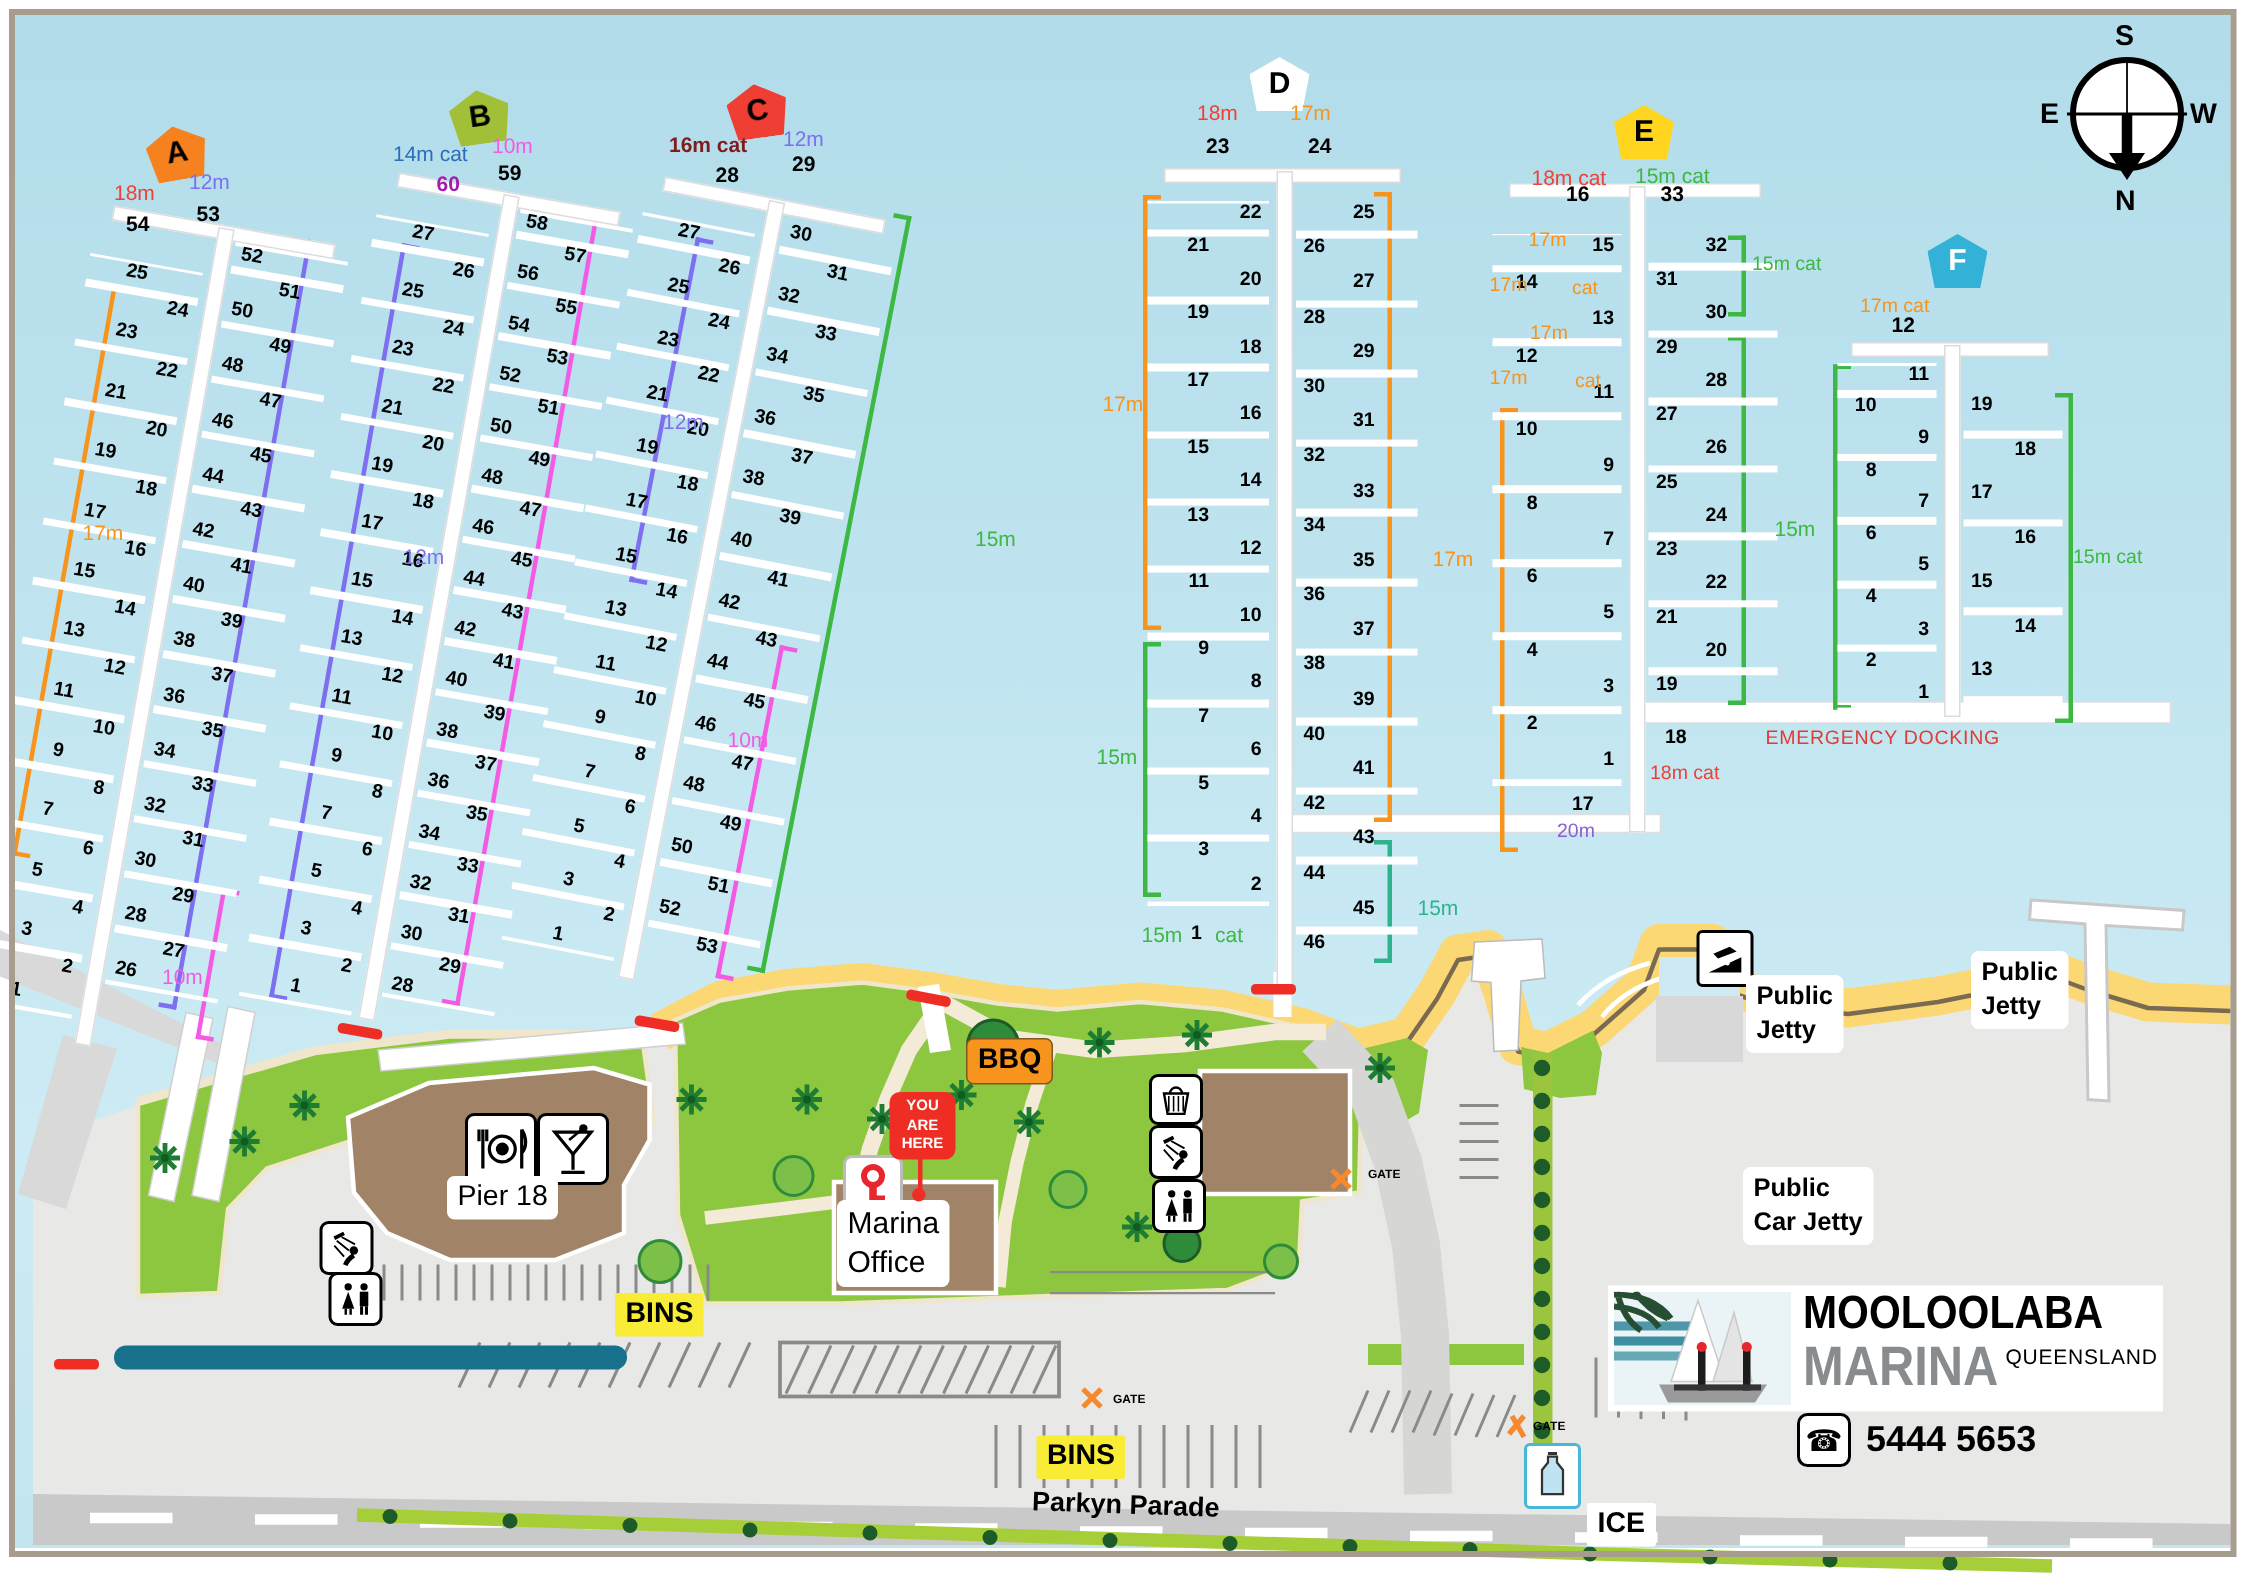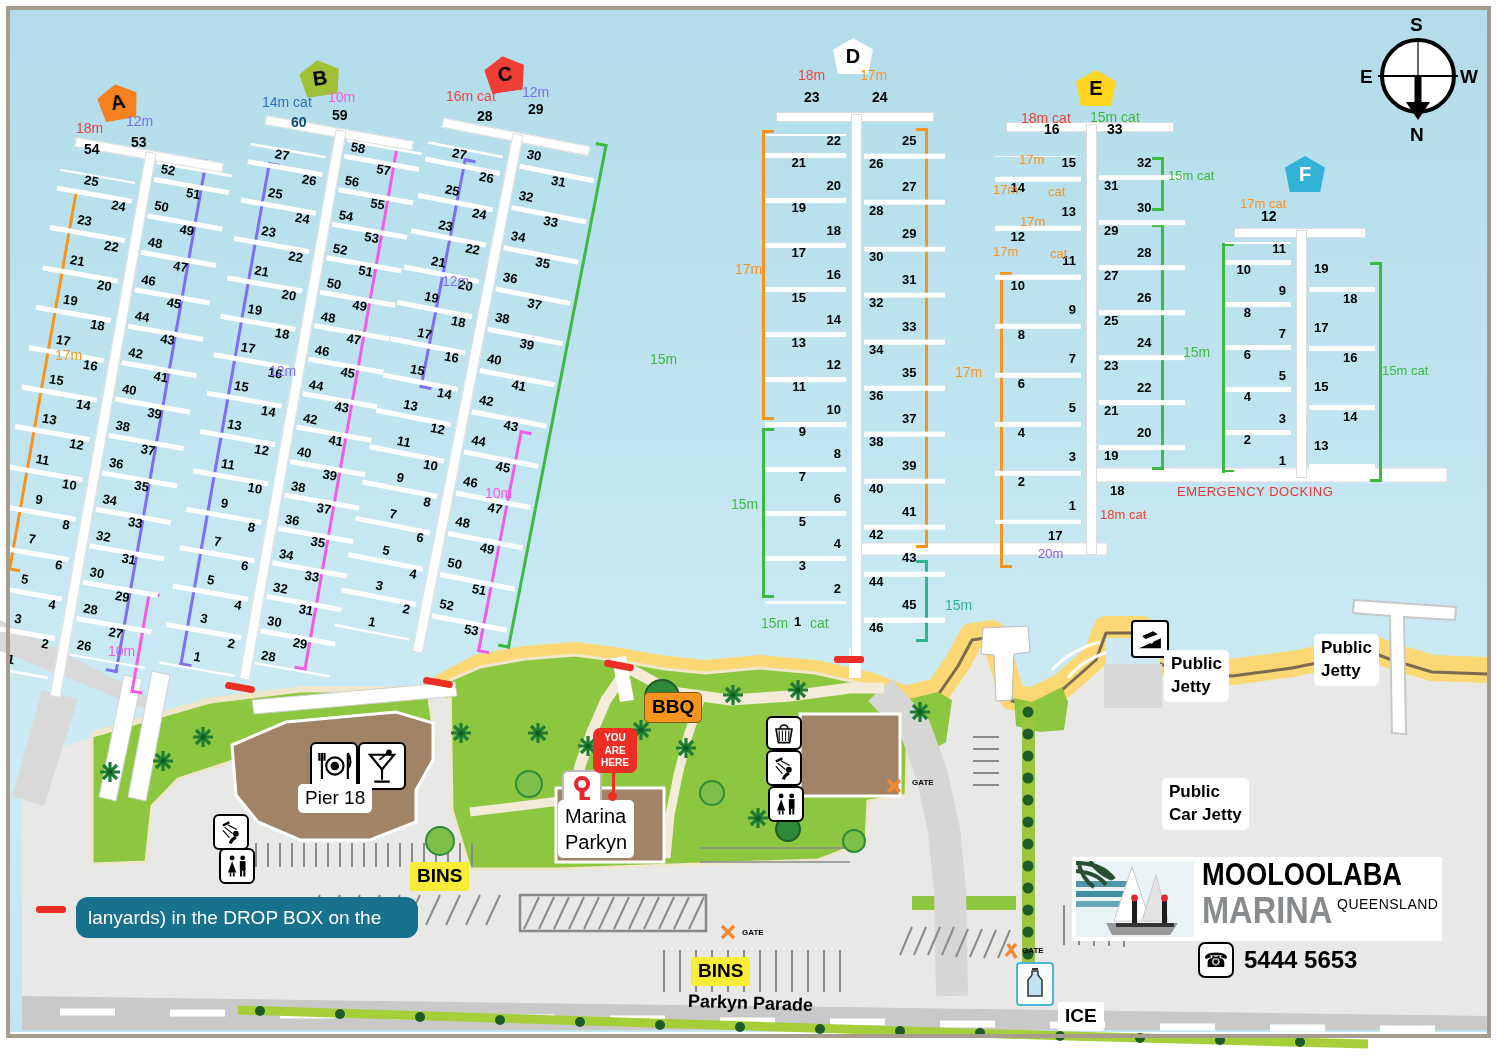--- a/index.html
+++ b/index.html
@@ -582,24 +582,24 @@
   <div id="floats">
       <span class="flt" style="left: 76px; top: 121px; color: rgb(238, 65, 54); font-size: 14px; font-weight: 400;">18m</span>
       <span class="flt" style="left: 126px; top: 114px; color: rgb(125, 111, 240); font-size: 14px; font-weight: 400;">12m</span>
       <span class="flt" style="left: 84px; top: 142px; color: rgb(0, 0, 0); font-size: 14px; font-weight: 700;">54</span>
       <span class="flt" style="left: 131px; top: 135px; color: rgb(0, 0, 0); font-size: 14px; font-weight: 700;">53</span>
       <span class="flt" style="left: 55px; top: 348px; color: rgb(247, 148, 29); font-size: 14px; font-weight: 400;">17m</span>
       <span class="flt" style="left: 108px; top: 644px; color: rgb(242, 92, 229); font-size: 14px; font-weight: 400;">10m</span>
       <span class="flt" style="left: 269px; top: 364px; color: rgb(125, 111, 240); font-size: 14px; font-weight: 400;">12m</span>
       <span class="flt" style="left: 262px; top: 95px; color: rgb(42, 110, 187); font-size: 14px; font-weight: 400;">14m cat</span>
       <span class="flt" style="left: 328px; top: 90px; color: rgb(242, 92, 229); font-size: 14px; font-weight: 400;">10m</span>
-      <span class="flt" style="left: 291px; top: 115px; color: #0c4a6e; font-size: 14px; font-weight: 700;">60</span>
+      <span class="flt" style="left: 291px; top: 115px; color: #a21caf; font-size: 14px; font-weight: 700;">60</span>
       <span class="flt" style="left: 332px; top: 108px; color: rgb(0, 0, 0); font-size: 14px; font-weight: 700;">59</span>
       <span class="flt" style="left: 485px; top: 486px; color: rgb(242, 92, 229); font-size: 14px; font-weight: 400;">10m</span>
-      <span class="flt" style="left: 446px; top: 89px; color: #ef4444; font-size: 14px; font-weight: 400;">16m cat</span>
+      <span class="flt" style="left: 446px; top: 89px; color: #7f1d1d; font-size: 14px; font-weight: 700;">16m cat</span>
       <span class="flt" style="left: 522px; top: 85px; color: rgb(125, 111, 240); font-size: 14px; font-weight: 400;">12m</span>
       <span class="flt" style="left: 477px; top: 109px; color: rgb(0, 0, 0); font-size: 14px; font-weight: 700;">28</span>
       <span class="flt" style="left: 528px; top: 102px; color: rgb(0, 0, 0); font-size: 14px; font-weight: 700;">29</span>
       <span class="flt" style="left: 442px; top: 274px; color: rgb(125, 111, 240); font-size: 14px; font-weight: 400;">12m</span>
       <span class="flt" style="left: 650px; top: 352px; color: rgb(61, 184, 67); font-size: 14px; font-weight: 400;">15m</span>
       <span class="flt" style="left: 798px; top: 68px; color: rgb(238, 65, 54); font-size: 14px; font-weight: 400;">18m</span>
       <span class="flt" style="left: 860px; top: 68px; color: rgb(247, 148, 29); font-size: 14px; font-weight: 400;">17m</span>
       <span class="flt" style="left: 804px; top: 90px; color: rgb(0, 0, 0); font-size: 14px; font-weight: 700;">23</span>
       <span class="flt" style="left: 872px; top: 90px; color: rgb(0, 0, 0); font-size: 14px; font-weight: 700;">24</span>
       <span class="flt" style="left: 735px; top: 262px; color: rgb(247, 148, 29); font-size: 14px; font-weight: 400;">17m</span>
@@ -630,21 +630,21 @@
       <span class="flt" style="left: 1382px; top: 364px; color: rgb(61, 184, 67); font-size: 13px; font-weight: 400;">15m cat</span>
       <span class="flt" style="left: 1177px; top: 485px; color: rgb(226, 58, 52); font-size: 13px; font-weight: 400; letter-spacing: 0.5px;">EMERGENCY DOCKING</span>
       <span class="flt" style="left: 912px; top: 779px; color: rgb(0, 0, 0); font-size: 8px; font-weight: 700;">GATE</span>
       <span class="flt" style="left: 742px; top: 929px; color: rgb(0, 0, 0); font-size: 8px; font-weight: 700;">GATE</span>
       <span class="flt" style="left: 1022px; top: 947px; color: rgb(0, 0, 0); font-size: 8px; font-weight: 700;">GATE</span>
     </div>
 
   <div class="sign" style="left:298px;top:784px;font-weight:400;font-size:19px;"><span>Pier 18</span></div>
   <div class="sign" style="left:558px;top:800px;font-weight:400;font-size:20px;line-height:1.3;">
     <div>Marina</div>
-      <div>Parkyn</div>
+      <div>Office</div>
   </div>
   <div class="sign orange" style="left:644px;top:692px;font-size:19px;border:1px solid #7a5a20;"><span>BBQ</span></div>
   <div class="sign yellow" style="left:410px;top:862px;border-radius:2px;font-size:19px;"><span>BINS</span></div>
   <div class="sign yellow" style="left:691px;top:957px;border-radius:2px;font-size:19px;"><span>BINS</span></div>
   <div class="sign" style="left:1058px;top:1002px;border-radius:2px;font-size:19px;"><span>ICE</span></div>
   <div class="sign" style="left:1164px;top:650px;line-height:1.35;">
     <div>Public</div>
       <div>Jetty</div>
   </div>
   <div class="sign" style="left:1314px;top:634px;line-height:1.35;">
@@ -745,21 +745,20 @@
   </div>
 
   <div class="iconbox" style="left:1016px;top:962px;width:34px;height:40px;border-color:#49b8d8;border-radius:4px;">
     <svg width="24" height="32" viewBox="0 0 24 32">
         <path d="M9,3 h6 v4 l4,5 v16 h-14 v-16 l4,-5 Z" fill="#bfe3f2" stroke="#333" stroke-width="1.5"></path>
     <path d="M9,1 h6" stroke="#333" stroke-width="2"></path>
       </svg>
   </div>
 
   <div id="notebox">
-    <div>lanyards) in the DROP BOX on the</div>
   </div>
 
   <div id="compass">
     <svg width="120" height="130" viewBox="0 0 120 130">
       <circle cx="60" cy="62" r="36" fill="#fff" stroke="#000" stroke-width="4"></circle>
       <path d="M60,28 V62" stroke="#000" stroke-width="1.2"></path>
       <path d="M20,62 H100" stroke="#000" stroke-width="2"></path>
       <rect x="56.5" y="62" width="7" height="28" fill="#000"></rect>
       <path d="M48,88 L72,88 L60,106 Z" fill="#000"></path>
     </svg>

